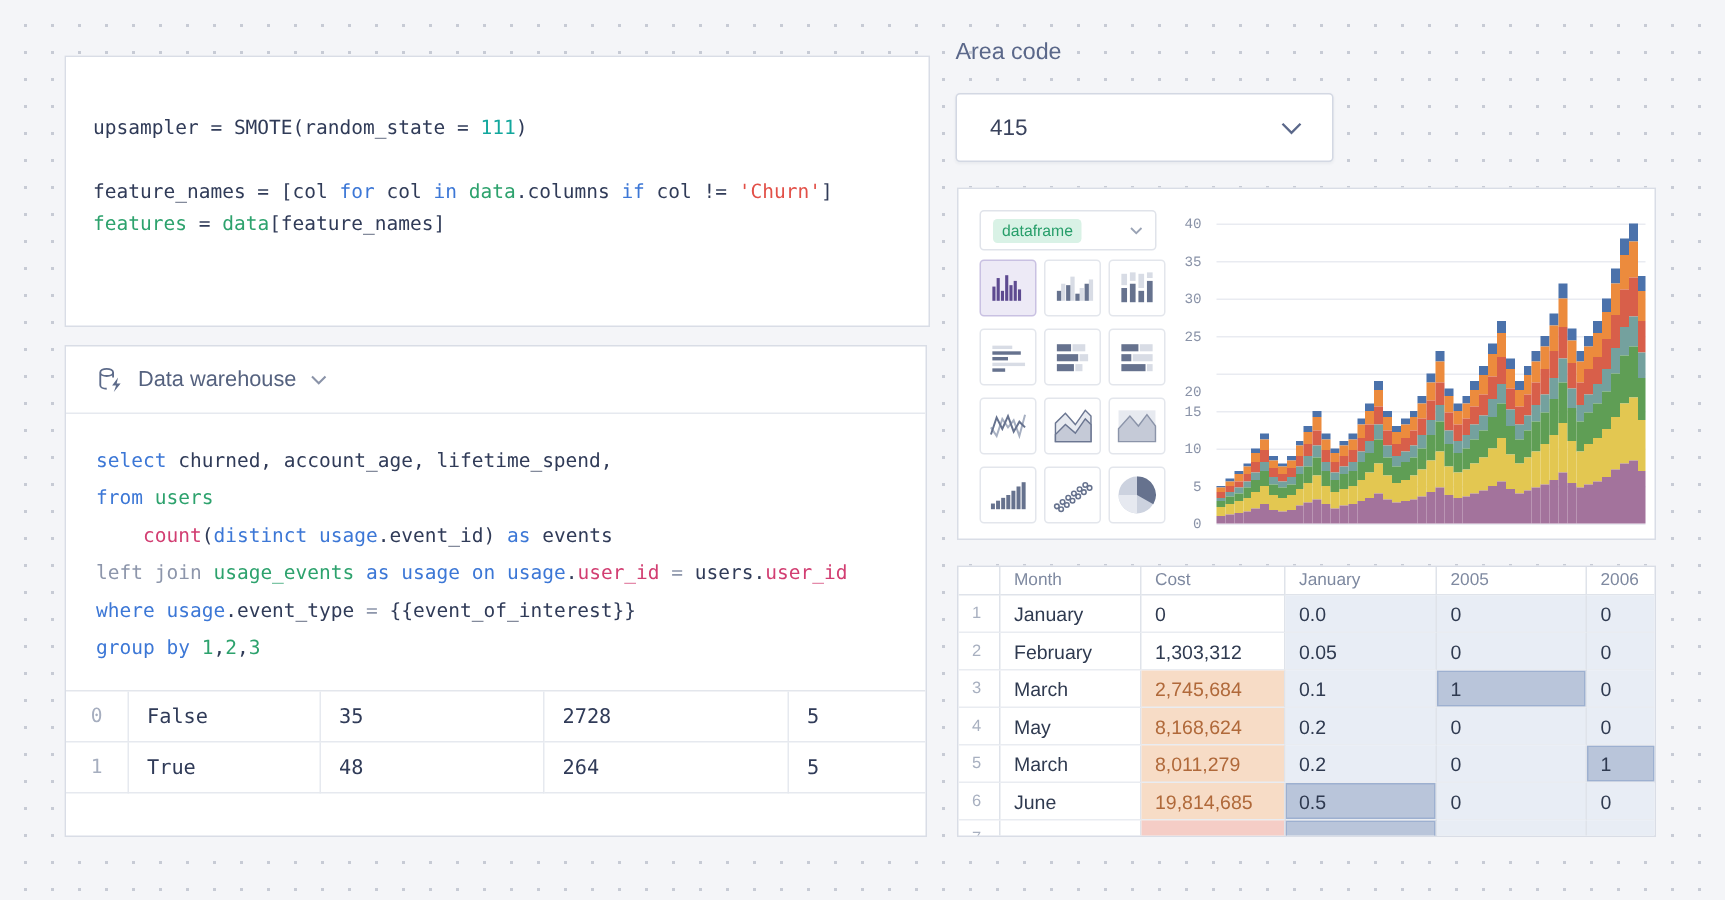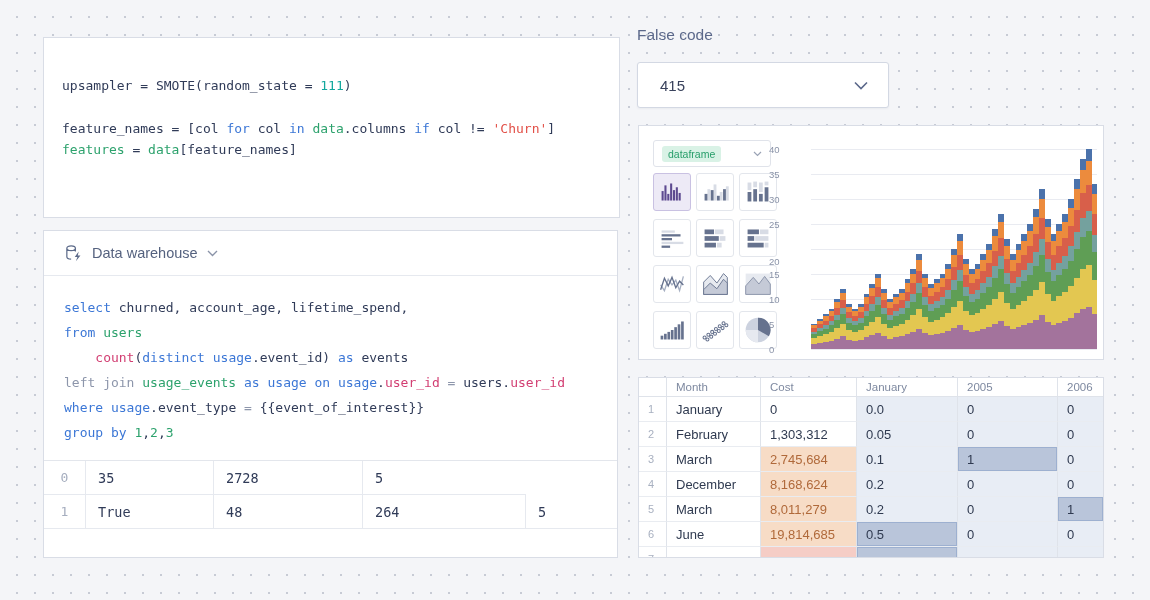--- a/index.html
+++ b/index.html
@@ -44,21 +44,21 @@
   .df-select{position:absolute;left:14px;top:14px;width:118px;height:27px;border:1px solid #e0e3ea;
     border-radius:3px;display:flex;align-items:center;justify-content:space-between;
     padding:0 8px;box-sizing:border-box;background:#fff;cursor:pointer;}
   .df-pill{background:#d9f2e6;color:#279e6a;font-size:10.5px;padding:2px 6px;border-radius:3px;}
   .icon-grid{position:absolute;left:14px;top:47px;display:grid;
     grid-template-columns:repeat(3,38px);grid-auto-rows:38px;gap:8px 5px;}
   .ctile{border:1px solid #e3e6ec;border-radius:3px;background:#fff;display:flex;
     align-items:center;justify-content:center;cursor:pointer;box-sizing:border-box;}
   .ctile.sel{background:#edeaf6;border-color:#c9c1e2;}
   .ylabels{position:absolute;left:130px;top:0;width:32px;height:235px;}
-  .ylab{position:absolute;right:0;font-size:9.5px;color:#8a93a8;width:32px;}
+  .ylab{position:absolute;right:0;font-size:9.5px;color:#8a93a8;width:32px;text-align:right;font-family:Liberation Mono, monospace;}
   .plot{position:absolute;left:172px;top:23px;width:286px;height:200px;}
   .gline{position:absolute;left:0;width:100%;height:1px;background:#e9ebf1;}
   .bars{position:absolute;inset:0;display:flex;align-items:flex-end;}
   .bar{flex:1;display:flex;flex-direction:column-reverse;}
 
   
   .table-card{left:638px;top:377px;width:466px;height:181px;overflow:hidden;}
   .rt-row{display:grid;grid-template-columns:28px 94px 96px 101px 100px 1fr;}
   .rt-cell{display:flex;align-items:center;padding-left:9px;box-sizing:border-box;height:25px;
     border-right:1px solid #dfe3ea;border-bottom:1px solid #e9ecf1;font-size:13px;color:#2f3a50;}
@@ -104,35 +104,36 @@
         <div class="cl"><span class="tk-kw">select</span><span class="tk-d"> churned, account_age, lifetime_spend,</span></div>
         <div class="cl"><span class="tk-kw">from</span><span class="tk-d"> </span><span class="tk-tb">users</span></div>
         <div class="cl"><span class="tk-d">    </span><span class="tk-fn">count</span><span class="tk-d">(</span><span class="tk-kw">distinct</span><span class="tk-d"> </span><span class="tk-kw">usage</span><span class="tk-d">.event_id) </span><span class="tk-kw">as</span><span class="tk-d"> events</span></div>
         <div class="cl"><span class="tk-op">left join</span><span class="tk-d"> </span><span class="tk-tb">usage_events</span><span class="tk-d"> </span><span class="tk-kw">as</span><span class="tk-d"> </span><span class="tk-kw">usage</span><span class="tk-d"> </span><span class="tk-kw">on</span><span class="tk-d"> </span><span class="tk-kw">usage</span><span class="tk-d">.</span><span class="tk-fn">user_id</span><span class="tk-d"> </span><span class="tk-op">=</span><span class="tk-d"> </span><span class="tk-d">users</span><span class="tk-d">.</span><span class="tk-fn">user_id</span></div>
         <div class="cl"><span class="tk-kw">where</span><span class="tk-d"> </span><span class="tk-kw">usage</span><span class="tk-d">.event_type </span><span class="tk-op">=</span><span class="tk-d"> {{event_of_interest}}</span></div>
         <div class="cl"><span class="tk-kw">group by</span><span class="tk-d"> </span><span class="tk-tb">1</span><span class="tk-d">,</span><span class="tk-tb">2</span><span class="tk-d">,</span><span class="tk-tb">3</span></div>
       </div>
     <div class="sql-table" id="sql-table">
         <div class="trow">
           <div class="tcell idx">0</div>
+          <div class="tcell">False</div>
           <div class="tcell">35</div>
           <div class="tcell">2728</div>
           <div class="tcell">5</div>
         </div>
         <div class="trow">
           <div class="tcell idx">1</div>
           <div class="tcell">True</div>
           <div class="tcell">48</div>
           <div class="tcell">264</div>
           <div class="tcell">5</div>
         </div>
       </div>
   </div>
 
-  <div class="ac-label">False code</div>
+  <div class="ac-label">Area code</div>
   <div class="ac-select">
     <span>415</span>
     <span>
       <svg width="14" height="9" viewBox="0 0 14 9">
           <path d="M1 1.5 L7 7.5 L13 1.5" fill="none" stroke="#5b688a" stroke-width="1.6"></path>
         </svg>
     </span>
   </div>
 
   <div class="card chart-card">
@@ -773,21 +774,21 @@
       <div class="rt-row">
         <div class="rt-cell rt-idx">3</div>
         <div class="rt-cell">March</div>
         <div class="rt-cell c-orange">2,745,684</div>
         <div class="rt-cell c-blue">0.1</div>
         <div class="rt-cell c-strong">1</div>
         <div class="rt-cell c-blue">0</div>
       </div>
       <div class="rt-row">
         <div class="rt-cell rt-idx">4</div>
-        <div class="rt-cell">December</div>
+        <div class="rt-cell">May</div>
         <div class="rt-cell c-orange">8,168,624</div>
         <div class="rt-cell c-blue">0.2</div>
         <div class="rt-cell c-blue">0</div>
         <div class="rt-cell c-blue">0</div>
       </div>
       <div class="rt-row">
         <div class="rt-cell rt-idx">5</div>
         <div class="rt-cell">March</div>
         <div class="rt-cell c-orange">8,011,279</div>
         <div class="rt-cell c-blue">0.2</div>

